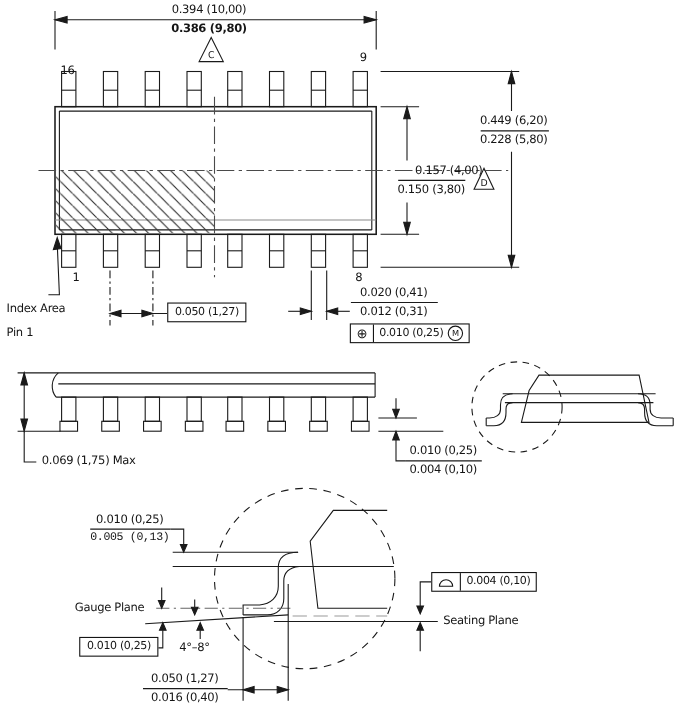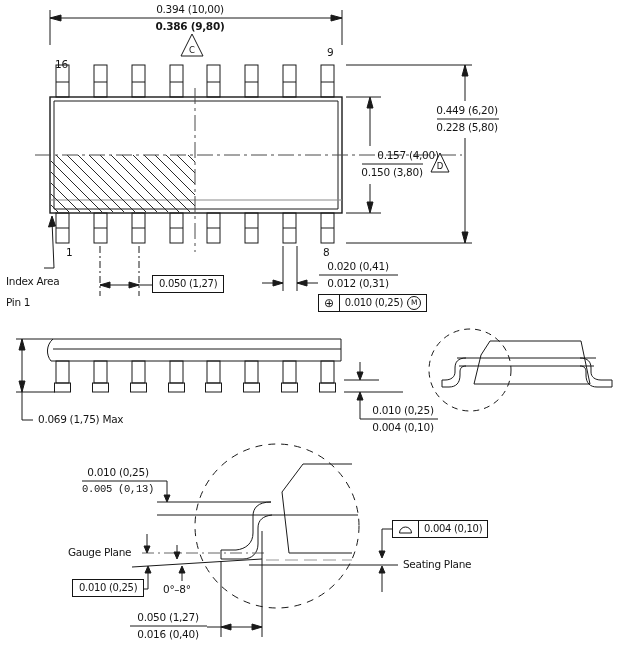--- a/index.html
+++ b/index.html
@@ -235,21 +235,21 @@
 
   <div class="t" style="left:38px;top:413px;text-align:right;">0.069 (1,75) Max</div>
   <div class="t tc" style="left:403px;top:404px;">0.010 (0,25)</div>
   <div class="t tc" style="left:403px;top:421px;">0.004 (0,10)</div>
 
   <div class="t tc" style="left:118px;top:466px;">0.010 (0,25)</div>
   <div class="t tc" style="left:118px;top:483px;font-family:Liberation Mono, monospace;">0.005 (0,13)</div>
 
   <div class="t" style="left:68px;top:546px;">Gauge Plane</div>
   <div class="dimbox" style="left:72px;top:579px;">0.010 (0,25)</div>
-  <div class="t" style="left:163px;top:583px;">0°–8°</div>
+  <div class="t" style="left:163px;top:583px;">4°–8°</div>
 
   <div class="fcf" style="left:392px;top:520px;">
     <span class="cell">
       <svg width="15" height="9" viewBox="0 0 15 9" fill="none" stroke="#151515" stroke-width="1">
         <path d="M1.5,8 A6,6 0 0 1 13.5,8 Z"></path>
       </svg>
     </span>
     <span class="cell">0.004 (0,10)</span>
   </div>
   <div class="t" style="left:403px;top:558px;">Seating Plane</div>

